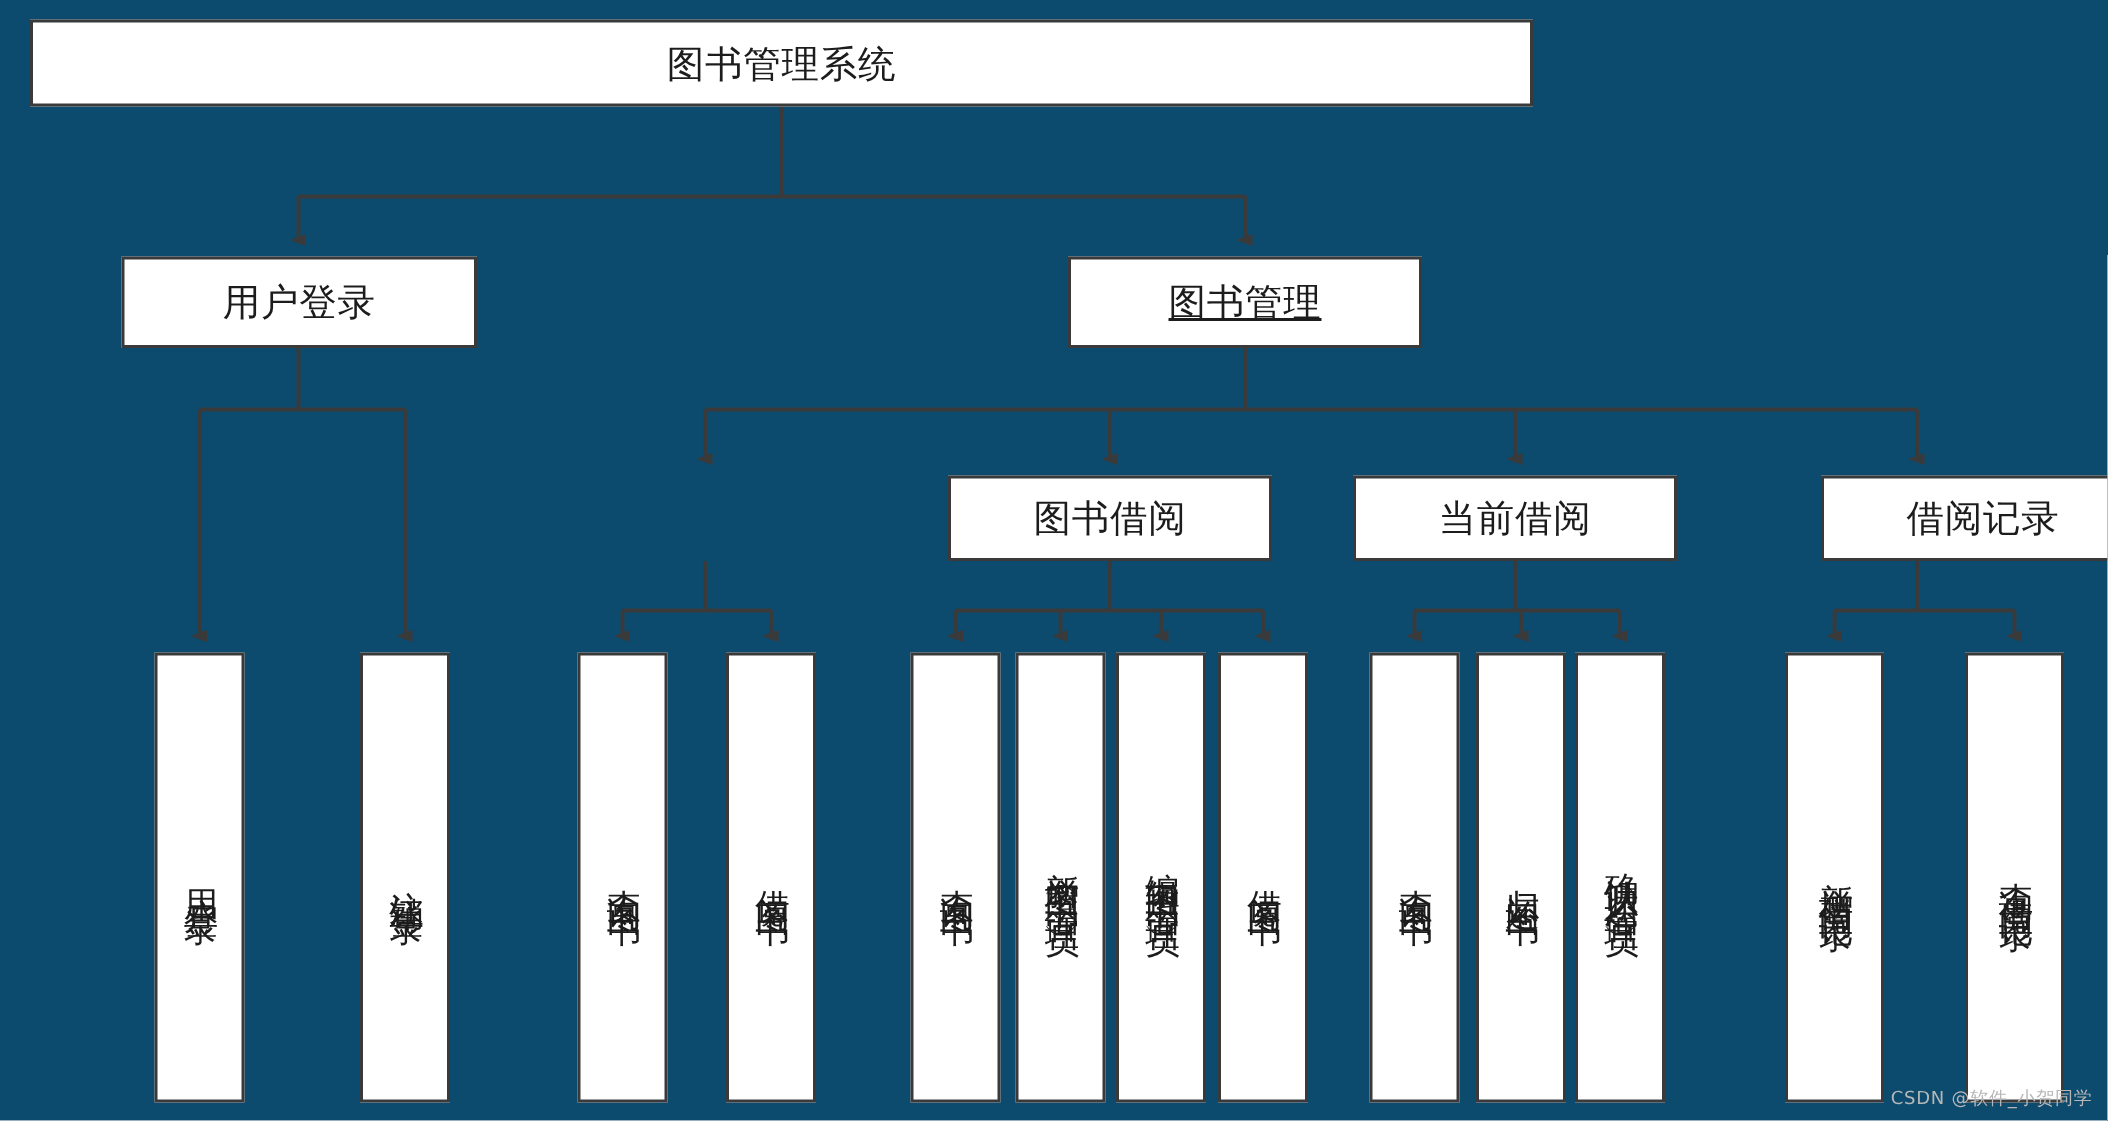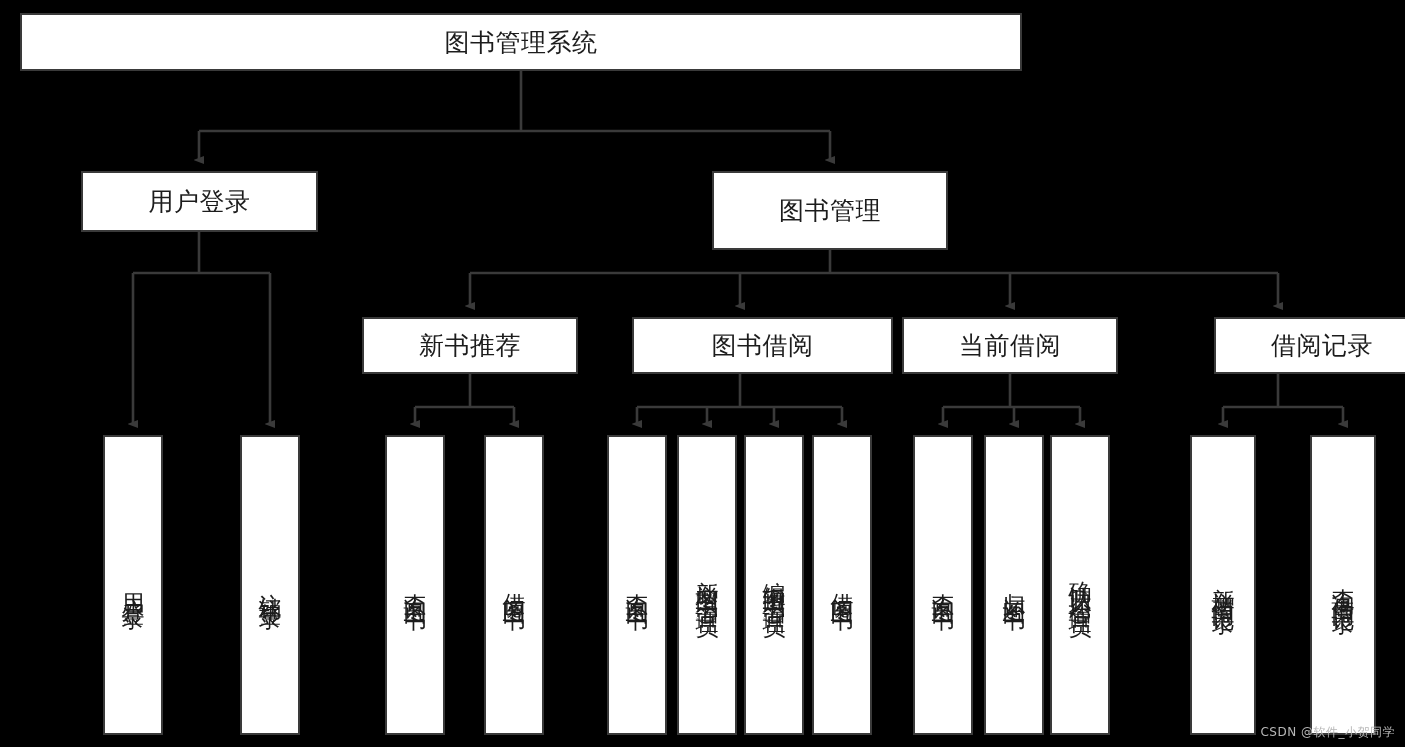--- a/index.html
+++ b/index.html
@@ -8,21 +8,21 @@
     padding: 0;
     background: #ffffff;
   }
   body {
     font-family: "DejaVu Sans", "Liberation Sans", sans-serif;
   }
   #canvas {
     position: relative;
     width: 1405px;
     height: 747px;
-    background: #000000;
+    background: #0c4a6e;
     overflow: hidden;
   }
   .node {
     position: absolute;
     box-sizing: border-box;
     border: 2.5px solid #3a3a3a;
     background: #ffffff;
     display: flex;
     align-items: center;
     justify-content: center;
@@ -118,28 +118,25 @@
     </g>
   </svg>
 
   <div class="node h" style="left: 20px; top: 13px; width: 1002px; height: 58px;">
     <span class="label">图书管理系统</span>
   </div>
 
   <div class="node h" style="left: 81px; top: 171px; width: 237px; height: 61px;">
     <span class="label">用户登录</span>
   </div>
-  <div class="node h" style="left: 712px; top: 171px; width: 236px; height: 79px;">
+  <div class="node h" style="left: 712px; top: 171px; width: 236px; height: 61px; text-decoration: underline;">
     <span class="label">图书管理</span>
   </div>
 
-  <div class="node h" style="left: 362px; top: 317px; width: 216px; height: 57px;">
-    <span class="label">新书推荐</span>
-  </div>
-  <div class="node h" style="left: 632px; top: 317px; width: 261px; height: 57px;">
+  <div class="node h" style="left: 632px; top: 317px; width: 216px; height: 57px;">
     <span class="label">图书借阅</span>
   </div>
   <div class="node h" style="left: 902px; top: 317px; width: 216px; height: 57px; justify-content: center;">
     <span class="label">当前借阅</span>
   </div>
   <div class="node h" style="left: 1170px; top: 317px; width: 216px; height: 57px; margin-left: 44px;">
     <span class="label">借阅记录</span>
   </div>
 
   <div class="node v" style="left: 103px; top: 435px; width: 60px; height: 300px;">

